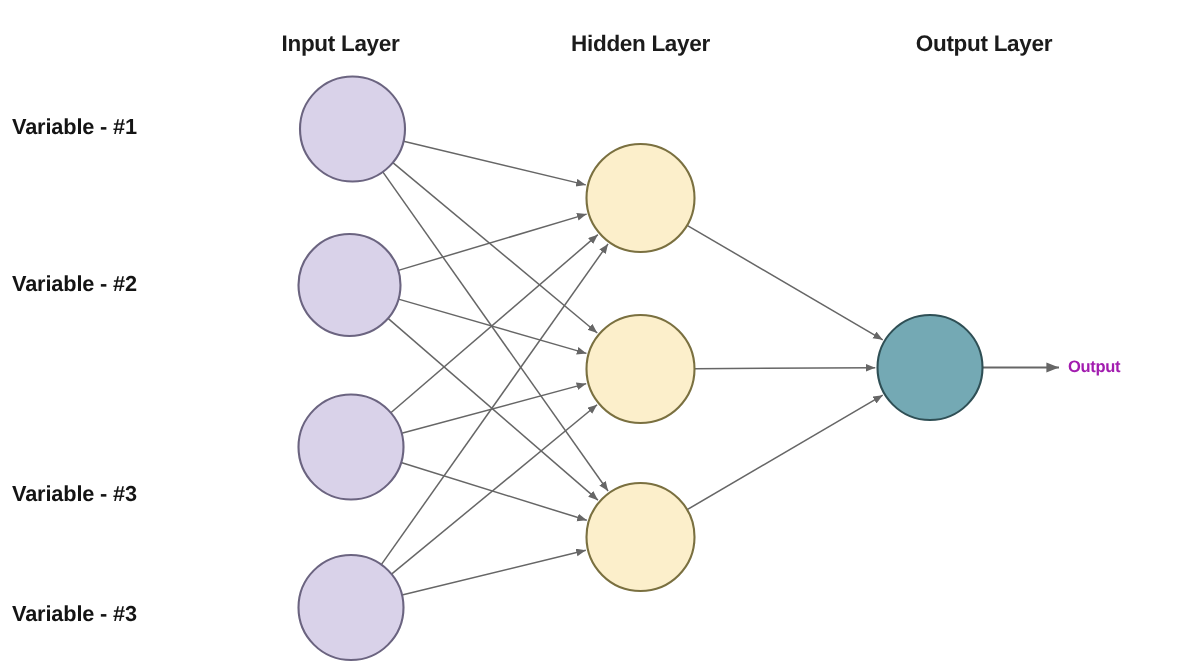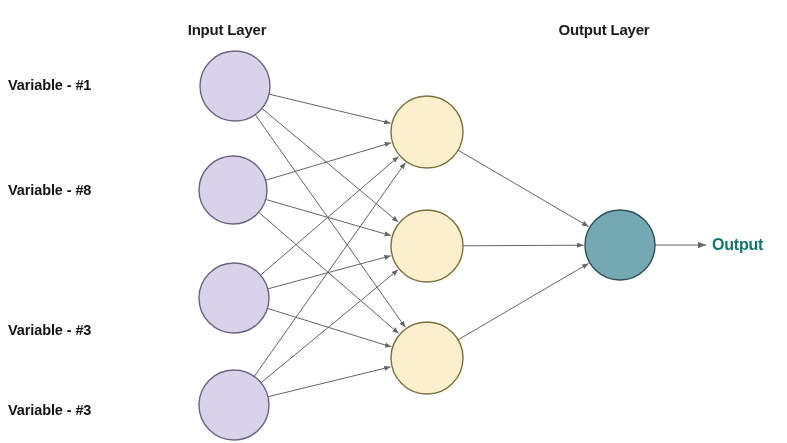--- a/index.html
+++ b/index.html
@@ -37,23 +37,23 @@
     position: absolute;
     font-size: 14.5px;
     font-weight: bold;
     color: #141414;
     letter-spacing: -0.1px;
     white-space: nowrap;
     transform: translateY(-50%);
   }
   .out-label {
     position: absolute;
-    font-size: 16px;
+    font-size: 11px;
     font-weight: bold;
-    color: #0f766e;
+    color: #a21caf;
     letter-spacing: -0.2px;
     white-space: nowrap;
     transform: translateY(-50%);
   }
 </style>
 </head>
 <body>
 
 <div id="canvas">
 
@@ -100,22 +100,23 @@
         <circle cx="427" cy="132" r="36" fill="#FCEFCB" stroke="#7a7040" stroke-width="1.4"></circle>
         <circle cx="427" cy="246" r="36" fill="#FCEFCB" stroke="#7a7040" stroke-width="1.4"></circle>
         <circle cx="427" cy="358" r="36" fill="#FCEFCB" stroke="#7a7040" stroke-width="1.4"></circle>
       </g>
     <g id="nodes-output">
         <circle cx="620" cy="245" r="35" fill="#74A9B4" stroke="#2f4f55" stroke-width="1.4"></circle>
       </g>
   </svg>
 
   <div class="layer-title" id="title-input" style="left: 227px; top: 21px;">Input Layer</div>
-  <div class="layer-title" id="title-output" style="left: 604px; top: 21px;">Output Layer</div>
+  <div class="layer-title" id="title-hidden" style="left: 427px; top: 21px;">Hidden Layer</div>
+  <div class="layer-title" id="title-output" style="left: 656px; top: 21px;">Output Layer</div>
 
   <div class="var-label" id="var-1" style="left: 8px; top: 85px;">Variable - #1</div>
-  <div class="var-label" id="var-2" style="left: 8px; top: 190px;">Variable - #8</div>
+  <div class="var-label" id="var-2" style="left: 8px; top: 190px;">Variable - #2</div>
   <div class="var-label" id="var-3" style="left: 8px; top: 298px; margin-top: 32px;">Variable - #3</div>
   <div class="var-label" id="var-4" style="left: 8px; top: 410px;">Variable - #3</div>
 
   <div class="out-label" id="out-text" style="left: 712px; top: 245px;">Output</div>
 
 </div>
 
 </body></html>

